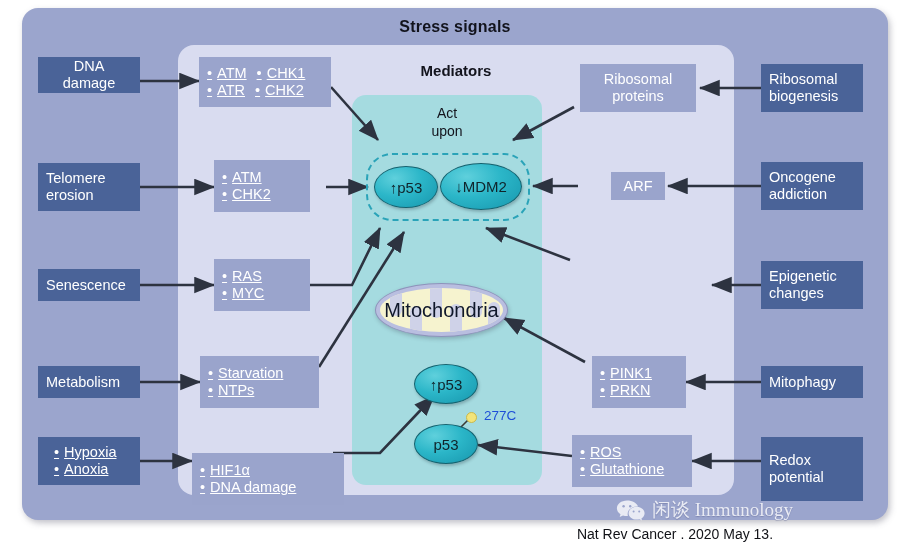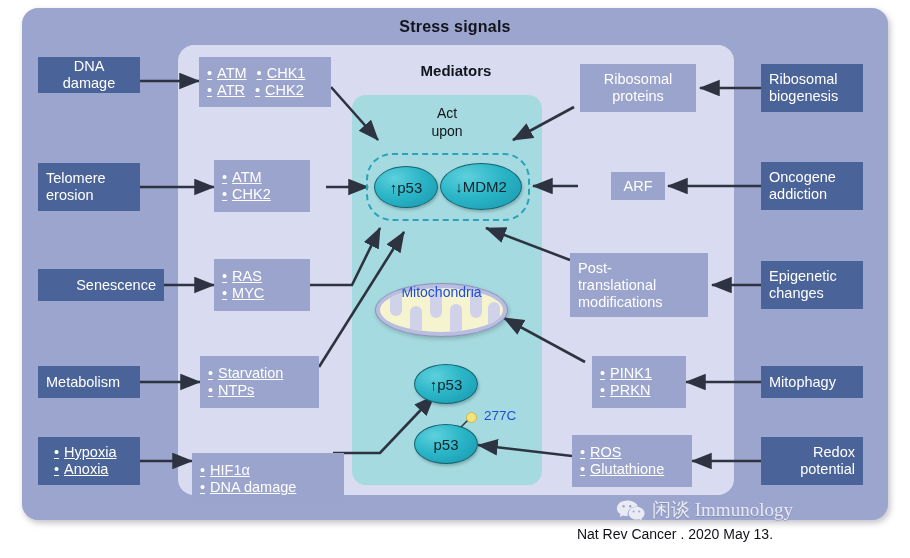--- a/index.html
+++ b/index.html
@@ -67,22 +67,22 @@
     border-radius:50%;
     background:radial-gradient(ellipse at 32% 28%,#5fd0dc 0%,#2bb6c8 45%,#1796ad 100%);
     border:1.6px solid #14626f;
     display:flex;align-items:center;justify-content:center;
     color:#10242b;font-size:15px;white-space:nowrap;
     box-shadow:1px 2px 3px rgba(40,60,70,.30);
   }
   .mito{
     position:absolute;box-sizing:border-box;border-radius:50%;
     background:#b9bee0;border:1.5px solid #8e93bb;
-    display:flex;align-items:flex-start;justify-content:center;
-    color:#1d4ed8;font-size:14px;white-space:nowrap;
+    display:flex;align-items:center;justify-content:center;
+    color:#0f172a;font-size:20px;white-space:nowrap;
     overflow:hidden;box-shadow:1px 2px 4px rgba(50,50,70,.28);
   }
   .mito .inner{
     position:absolute;left:4px;top:4px;right:4px;bottom:4px;
     border-radius:50%;background:#f6f3cf;overflow:hidden;
   }
   .mito .crista{
     position:absolute;width:12px;background:#cfd2e8;border-radius:6px;
   }
   .mito .lbl{position:relative;z-index:5;}
@@ -168,21 +168,21 @@
   <div class="box dark center" style="left:38px;top:57px;width:102px;height:36px;">
     <span class="ln">DNA</span>
     <span class="ln">damage</span>
   </div>
 
   <div class="box dark" style="left:38px;top:163px;width:102px;height:48px;">
     <span class="ln">Telomere</span>
     <span class="ln">erosion</span>
   </div>
 
-  <div class="box dark" style="left:38px;top:269px;width:126px;height:32px;text-align:right;">
+  <div class="box dark" style="left:38px;top:269px;width:102px;height:32px;">
     <span class="ln">Senescence</span>
   </div>
 
   <div class="box dark" style="left:38px;top:366px;width:102px;height:32px;">
     <span class="ln">Metabolism</span>
   </div>
 
   <div class="box dark" style="left:38px;top:437px;width:102px;height:48px;padding-left:16px;">
     <span class="ln bul">Hypoxia</span>
     <span class="ln bul">Anoxia</span>
@@ -200,21 +200,21 @@
 
   <div class="box dark" style="left:761px;top:261px;width:102px;height:48px;">
     <span class="ln">Epigenetic</span>
     <span class="ln">changes</span>
   </div>
 
   <div class="box dark" style="left:761px;top:366px;width:102px;height:32px;">
     <span class="ln">Mitophagy</span>
   </div>
 
-  <div class="box dark" style="left:761px;top:437px;width:102px;height:48px;align-items:flex-end;">
+  <div class="box dark" style="left:761px;top:437px;width:102px;height:64px;">
     <span class="ln">Redox</span>
     <span class="ln">potential</span>
   </div>
 
   <div class="box mid" style="left:199px;top:57px;width:132px;height:50px;">
     <div class="cols">
       <span class="ln bul">ATM</span>
       <span class="ln bul">CHK1</span>
     </div>
     <div class="cols">
@@ -245,25 +245,20 @@
 
   <div class="box mid center" style="left:580px;top:64px;width:116px;height:48px;">
     <span class="ln">Ribosomal</span>
     <span class="ln">proteins</span>
   </div>
 
   <div class="box mid center" style="left:611px;top:172px;width:54px;height:28px;">
     <span class="ln">ARF</span>
   </div>
 
-  <div class="box mid" style="left:570px;top:253px;width:138px;height:64px;">
-    <span class="ln">Post-</span>
-    <span class="ln">translational</span>
-    <span class="ln">modifications</span>
-  </div>
 
   <div class="box mid" style="left:592px;top:356px;width:94px;height:52px;">
     <span class="ln bul">PINK1</span>
     <span class="ln bul">PRKN</span>
   </div>
 
   <div class="box mid" style="left:572px;top:435px;width:120px;height:52px;">
     <span class="ln bul">ROS</span>
     <span class="ln bul">Glutathione</span>
   </div>

